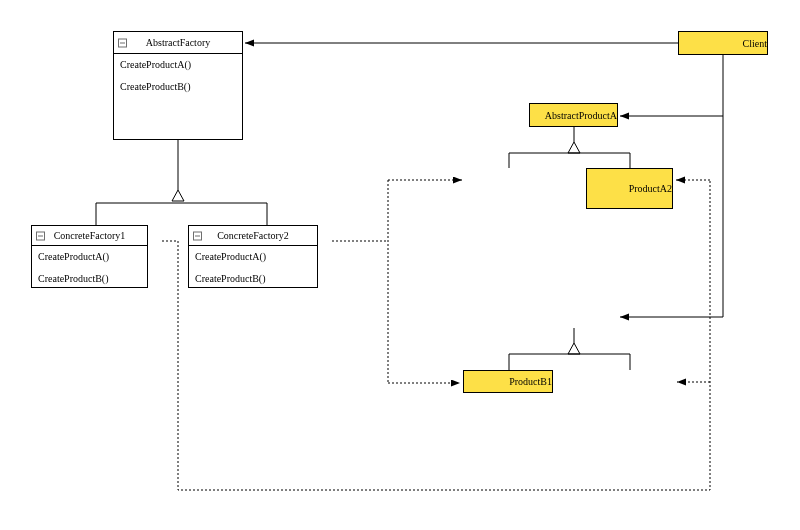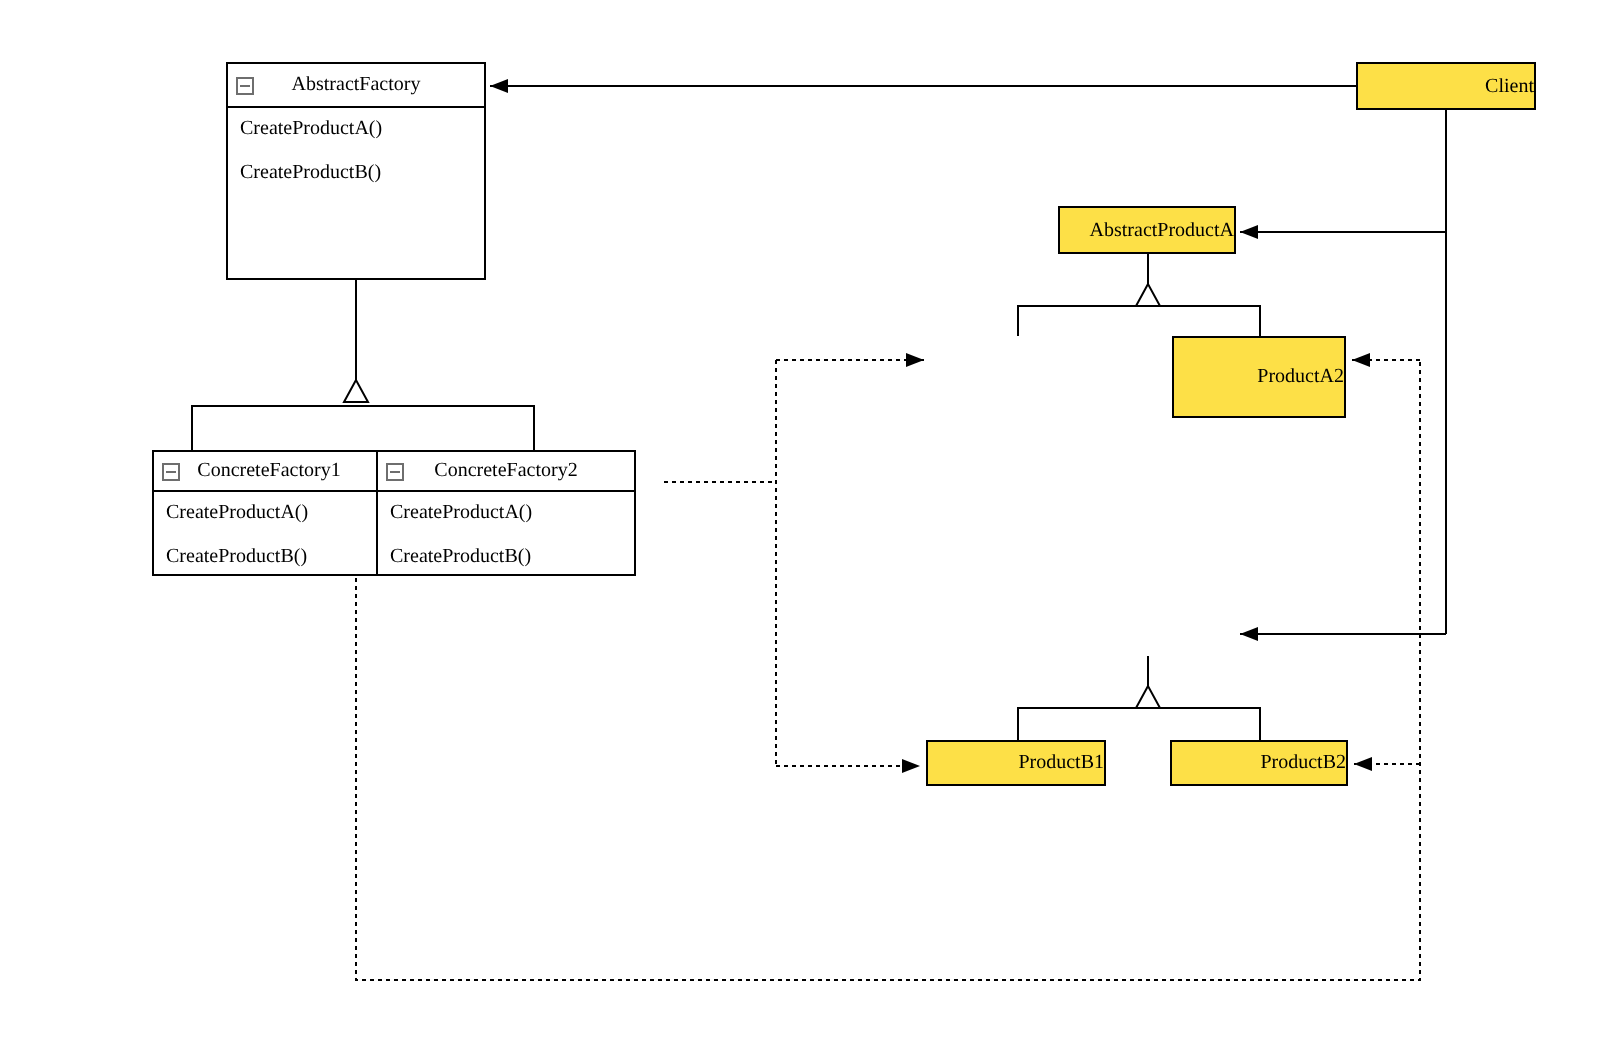--- a/index.html
+++ b/index.html
@@ -77,21 +77,21 @@
 
   <div class="simple-box" style="left:529px;top:103px;width:89px;height:24px;">
     <span>AbstractProductA</span>
   </div>
 
 
   <div class="simple-box" style="left:586px;top:168px;width:87px;height:41px;">
     <span>ProductA2</span>
   </div>
 
-  <div class="uml-class" style="left:31px;top:225px;width:117px;height:63px;margin-left:45px;">
+  <div class="uml-class" style="left:31px;top:225px;width:117px;height:63px;">
     <div class="uml-hdr" style="height:19px;">
       <span class="collapse">
           <span class="bar"></span>
         </span>
       <span>ConcreteFactory1</span>
     </div>
     <div class="uml-body">
       <div class="method">CreateProductA()</div>
       <div class="method">CreateProductB()</div>
     </div>
@@ -108,17 +108,14 @@
       <div class="method">CreateProductA()</div>
       <div class="method">CreateProductB()</div>
     </div>
   </div>
 
 
   <div class="simple-box" style="left:463px;top:370px;width:90px;height:23px;">
     <span>ProductB1</span>
   </div>
 
-  <div class="simple-box" style="left:585px;top:370px;width:89px;height:23px;">
-    <span>ProductB2</span>
-  </div>
 
 </div>
 
 </body></html>

